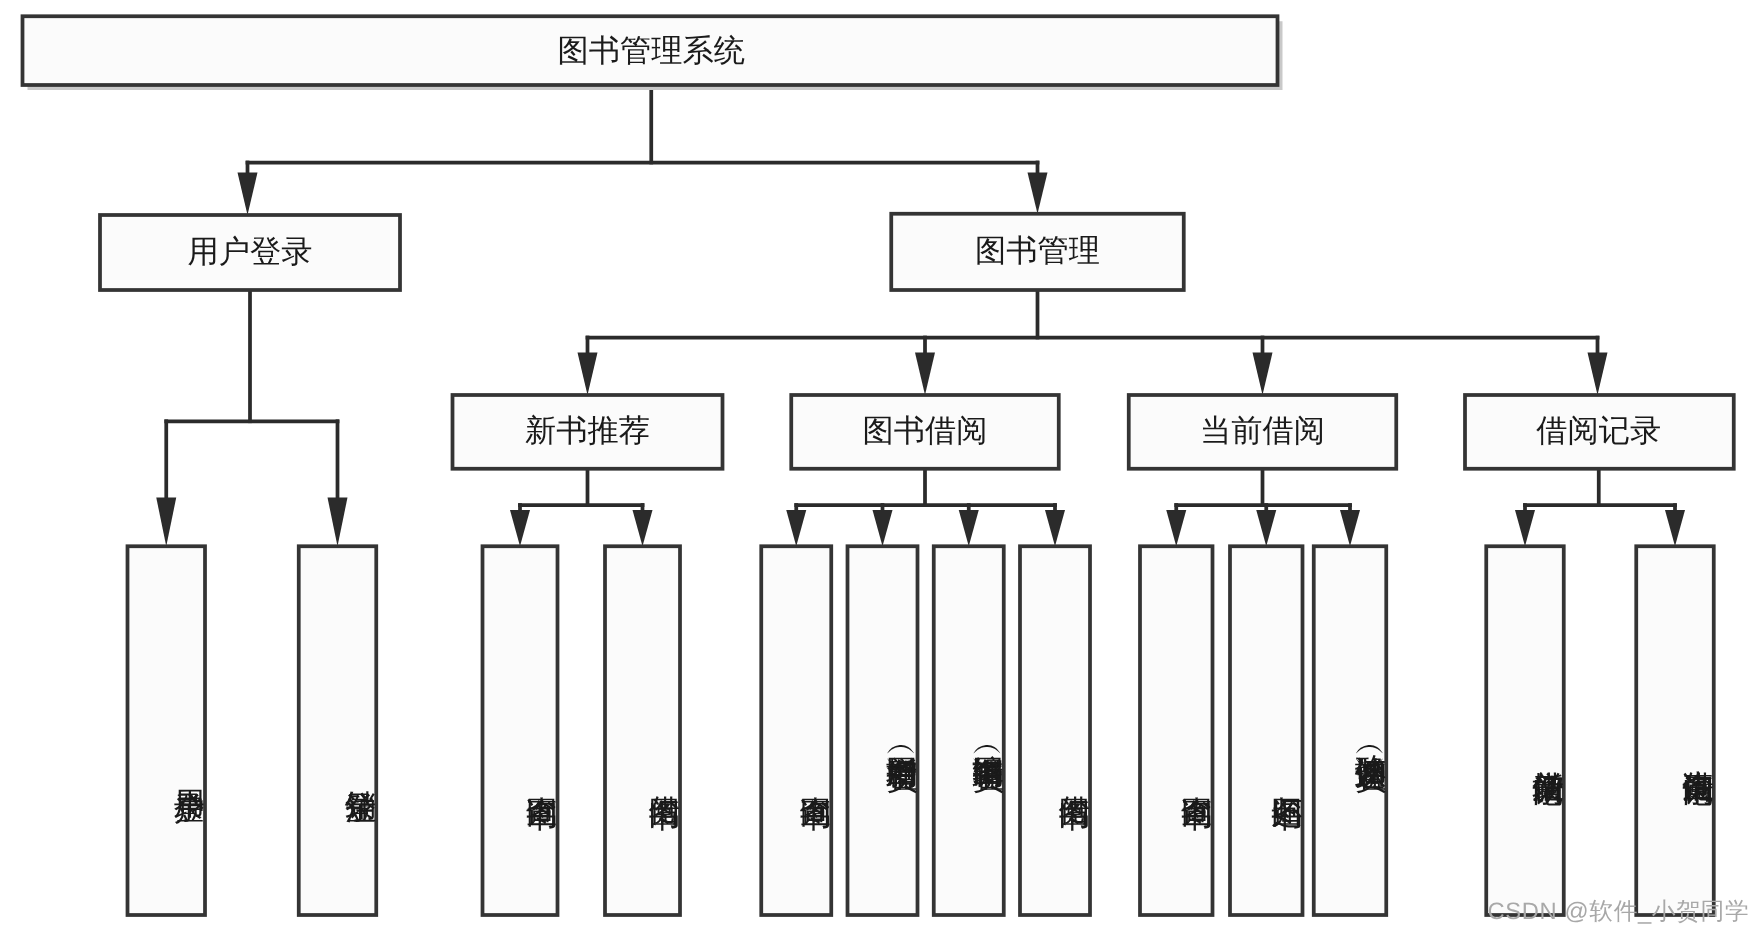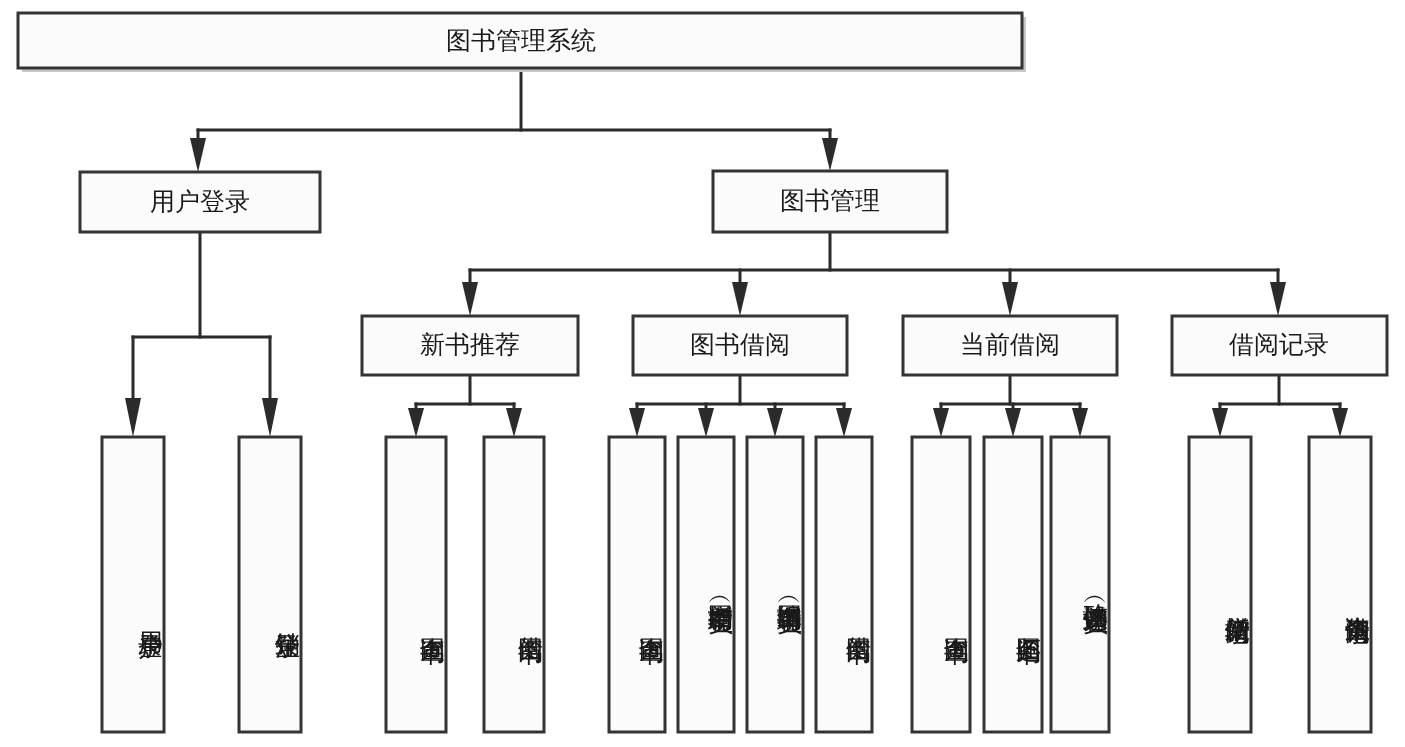--- a/index.html
+++ b/index.html
@@ -206,14 +206,15 @@
   <div class="leaf-label" style="left:609px; top:505px;  width:56px; height:227px;">查询图书</div>
   <div class="leaf-label" style="left:678px; top:445px;  width:56px; height:287px;">新增图书（管理员）</div>
   <div class="leaf-label" style="left:747px; top:445px;  width:56px; height:287px;">编辑图书（管理员）</div>
   <div class="leaf-label" style="left:816px; top:505px;  width:56px; height:227px;">借阅图书</div>
   <div class="leaf-label" style="left:912px; top:505px;  width:58px; height:227px;">查询图书</div>
   <div class="leaf-label" style="left:984px; top:505px;  width:58px; height:227px;">归还图书</div>
   <div class="leaf-label" style="left:1051px; top:445px; width:58px; height:287px;">确认归还（管理员）</div>
   <div class="leaf-label" style="left:1189px; top:465px; width:62px; height:267px;">新增借阅记录</div>
   <div class="leaf-label" style="left:1309px; top:465px; width:62px; height:267px;">查询借阅记录</div>
 
+  <div class="watermark" style="left:1190px; top:716px;">CSDN @软件_小贺同学</div>
 
 </div>
 
 </body></html>

